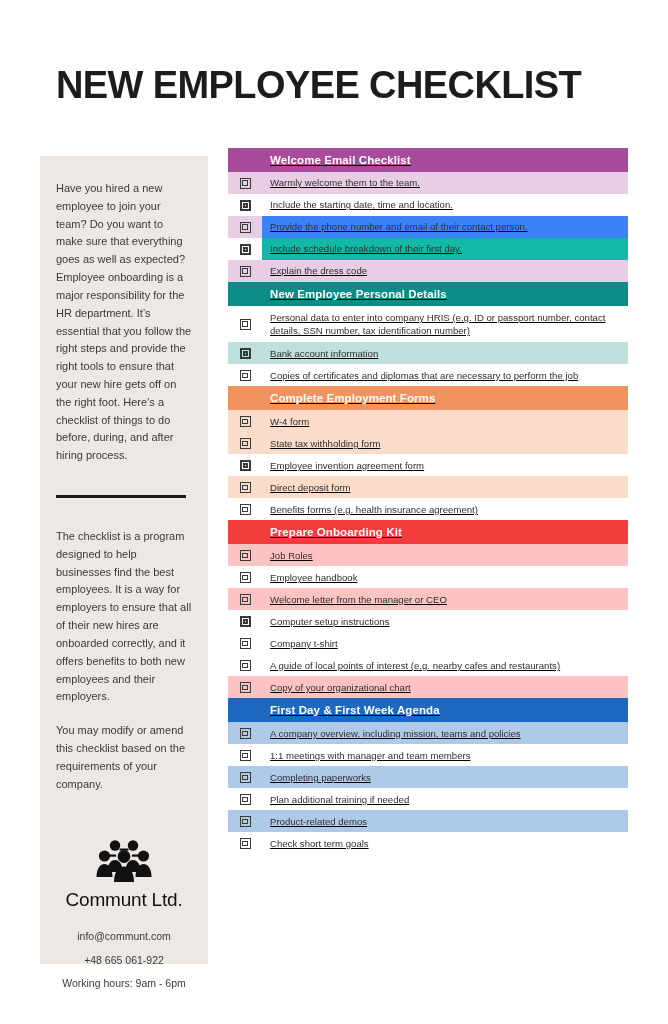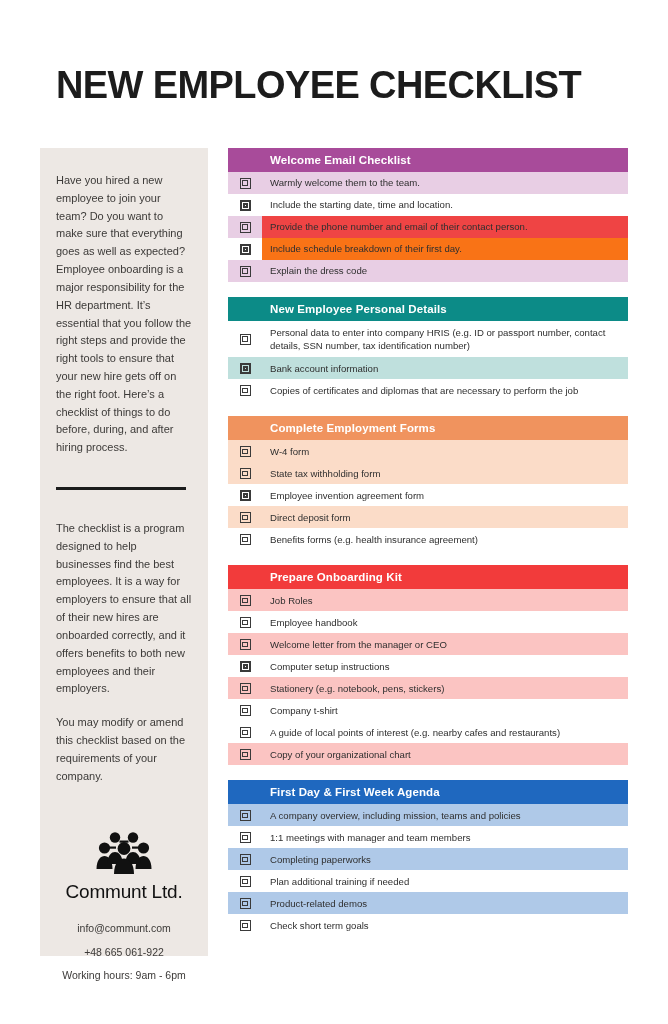--- a/index.html
+++ b/index.html
@@ -33,21 +33,21 @@
     letter-spacing: -0.6px;
     color: #1c1c1c;
     line-height: 1.05;
     font-family: "Liberation Sans", sans-serif;
   }
 
   
   .sidebar {
     position: absolute;
     left: 40px;
-    top: 148px;
+    top: 156px;
     width: 168px;
     height: 808px;
     background: #EDE8E4;
     box-sizing: border-box;
     padding: 24px 16px 0 16px;
   }
   .side-para {
     font-size: 11px;
     line-height: 1.62;
     color: #3c3a38;
@@ -93,21 +93,21 @@
     margin-bottom: 13px;
   }
 
   
   .checklist {
     position: absolute;
     left: 228px;
     top: 148px;
     width: 400px;
   }
-  .section { margin: 0 0 15px 0; }
+  .section { margin: 0 0 0 0; text-decoration: underline; }
 
   .sec-head {
     display: flex;
     align-items: center;
     height: 24px;
   }
   .sec-head-box {
     width: 34px;
     height: 100%;
     flex: 0 0 34px;
@@ -228,27 +228,27 @@
         <div class="row">
           <div class="row-check" style="background: rgb(255, 255, 255);">
             <span class="cb bold"></span>
           </div>
           <div class="row-text" style="background: rgb(255, 255, 255);">Include the starting date, time and location.</div>
         </div>
         <div class="row">
           <div class="row-check" style="background: rgb(232, 206, 228);">
             <span class="cb"></span>
           </div>
-          <div class="row-text" style="background: #ef4444;">Provide the phone number and email of their contact person.</div>
+          <div class="row-text" style="background: #3b82f6;">Provide the phone number and email of their contact person.</div>
         </div>
         <div class="row">
           <div class="row-check" style="background: rgb(255, 255, 255);">
             <span class="cb bold"></span>
           </div>
-          <div class="row-text" style="background: #f97316;">Include schedule breakdown of their first day.</div>
+          <div class="row-text" style="background: #14b8a6;">Include schedule breakdown of their first day.</div>
         </div>
         <div class="row">
           <div class="row-check" style="background: rgb(232, 206, 228);">
             <span class="cb"></span>
           </div>
           <div class="row-text" style="background: rgb(232, 206, 228);">Explain the dress code</div>
         </div>
       </div>
       <div class="section">
         <div class="sec-head">
@@ -333,26 +333,20 @@
           </div>
           <div class="row-text" style="background: rgb(251, 196, 194);">Welcome letter from the manager or CEO</div>
         </div>
         <div class="row">
           <div class="row-check" style="background: rgb(255, 255, 255);">
             <span class="cb bold"></span>
           </div>
           <div class="row-text" style="background: rgb(255, 255, 255);">Computer setup instructions</div>
         </div>
         <div class="row">
-          <div class="row-check" style="background: rgb(251, 196, 194);">
-            <span class="cb"></span>
-          </div>
-          <div class="row-text" style="background: rgb(251, 196, 194);">Stationery (e.g. notebook, pens, stickers)</div>
-        </div>
-        <div class="row">
           <div class="row-check" style="background: rgb(255, 255, 255);">
             <span class="cb"></span>
           </div>
           <div class="row-text" style="background: rgb(255, 255, 255);">Company t-shirt</div>
         </div>
         <div class="row">
           <div class="row-check" style="background: rgb(255, 255, 255);">
             <span class="cb"></span>
           </div>
           <div class="row-text" style="background: rgb(255, 255, 255);">A guide of local points of interest (e.g. nearby cafes and restaurants)</div>

